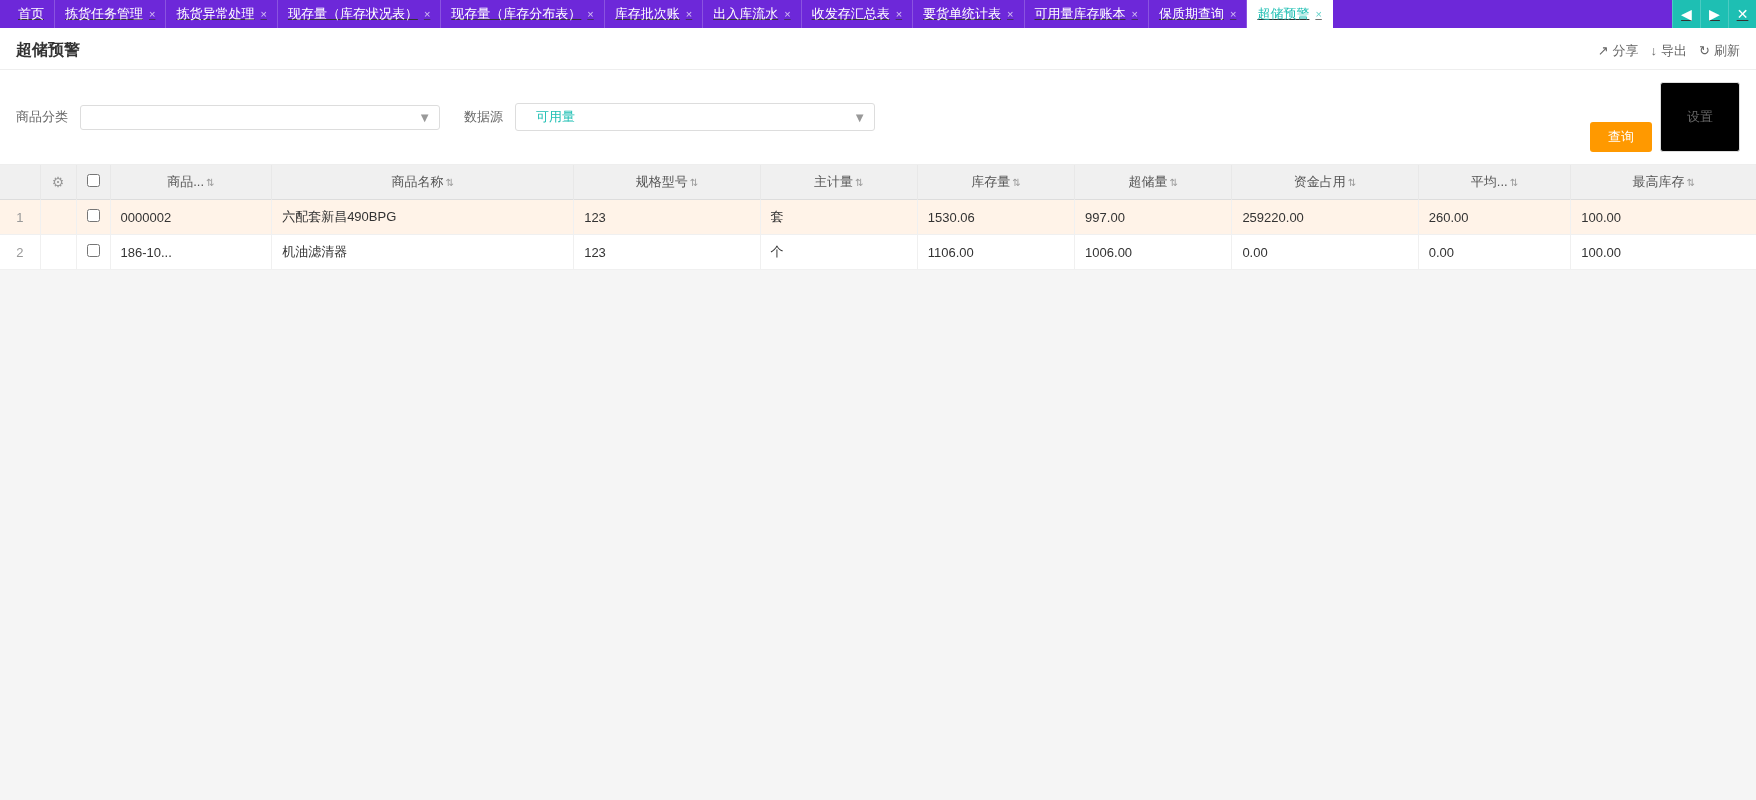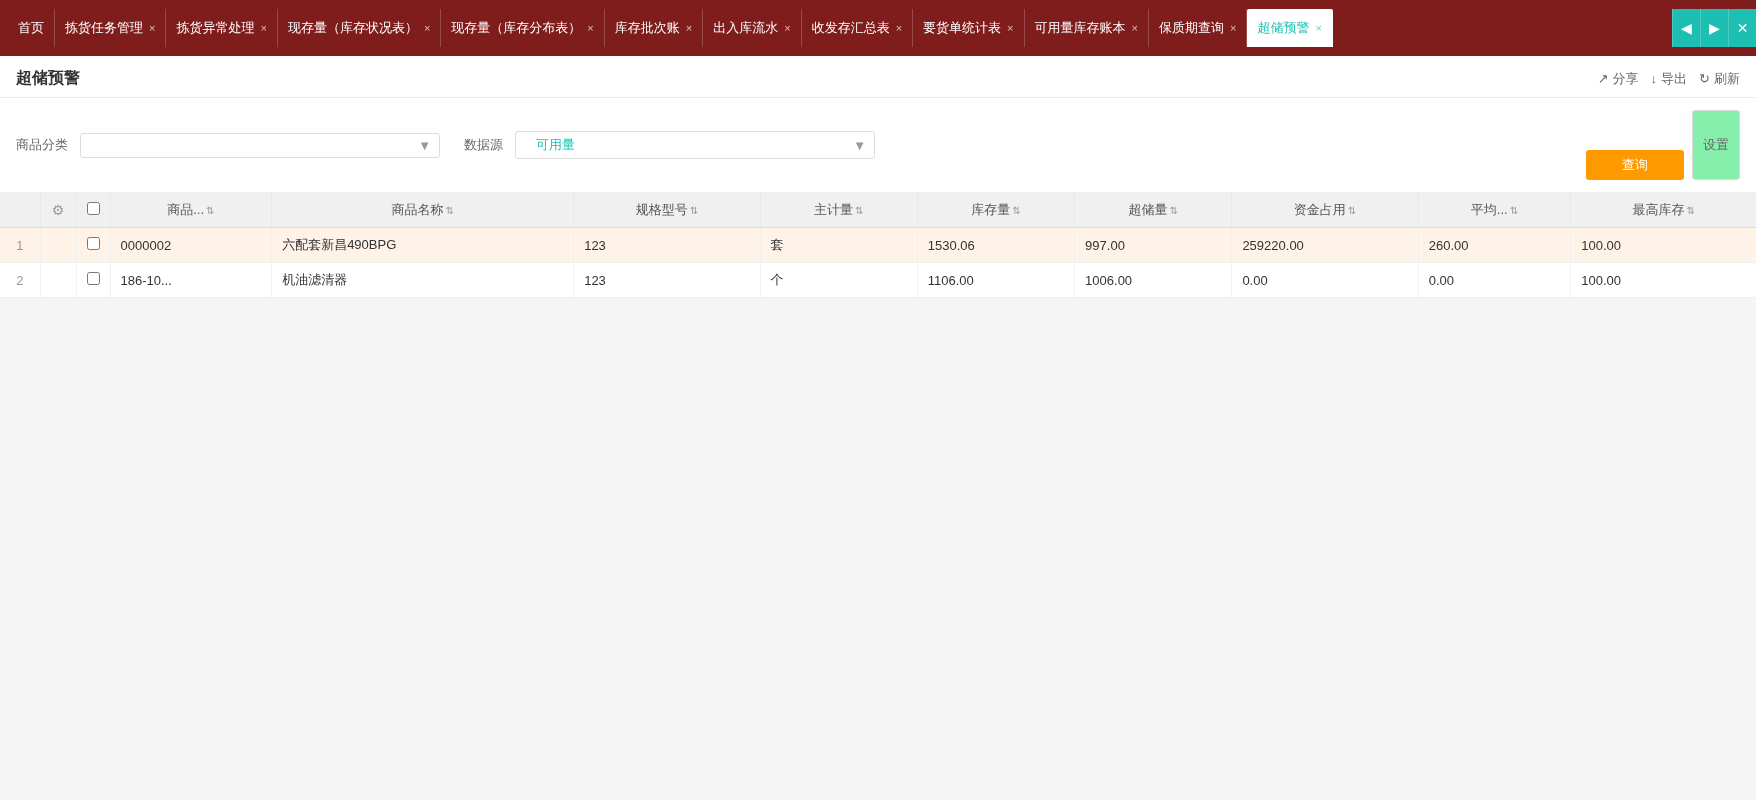--- a/index.html
+++ b/index.html
@@ -2,24 +2,25 @@
 <html><head>
   <meta charset="utf-8">
   <style>
     * { box-sizing: border-box; margin: 0; padding: 0; }
     body { font-family: 'Microsoft YaHei', Arial, sans-serif; font-size: 13px; background: #f5f5f5; color: #333; }
 
     
     .top-nav {
       display: flex;
       align-items: center;
-      background: #7f1d1d;
-      height: 56px;
+      background: #6d28d9;
+      height: 28px;
       padding: 0 0 0 8px;
       overflow: hidden;
+      text-decoration: underline;
     }
     .nav-tab {
       display: flex;
       align-items: center;
       height: 38px;
       padding: 0 10px;
       color: #fff;
       font-size: 13px;
       cursor: pointer;
       white-space: nowrap;
@@ -122,31 +123,31 @@
     .action-buttons {
       margin-left: auto;
       display: flex;
       gap: 8px;
     }
     .btn-query {
       background: #f90;
       color: #fff;
       border: none;
       border-radius: 3px;
-      padding: 6px 36px;
+      padding: 6px 18px;
       cursor: pointer;
       font-size: 13px;
       margin-top: 40px;
     }
     .btn-setting {
-      background: #86efac;
+      background: #000000;
       color: #666;
       border: 1px solid #ddd;
       border-radius: 3px;
-      padding: 6px 10px;
+      padding: 6px 26px;
       cursor: pointer;
       font-size: 13px;
     }
 
     
     .table-container {
       background: #fff;
       margin: 0;
       overflow: auto;
     }

